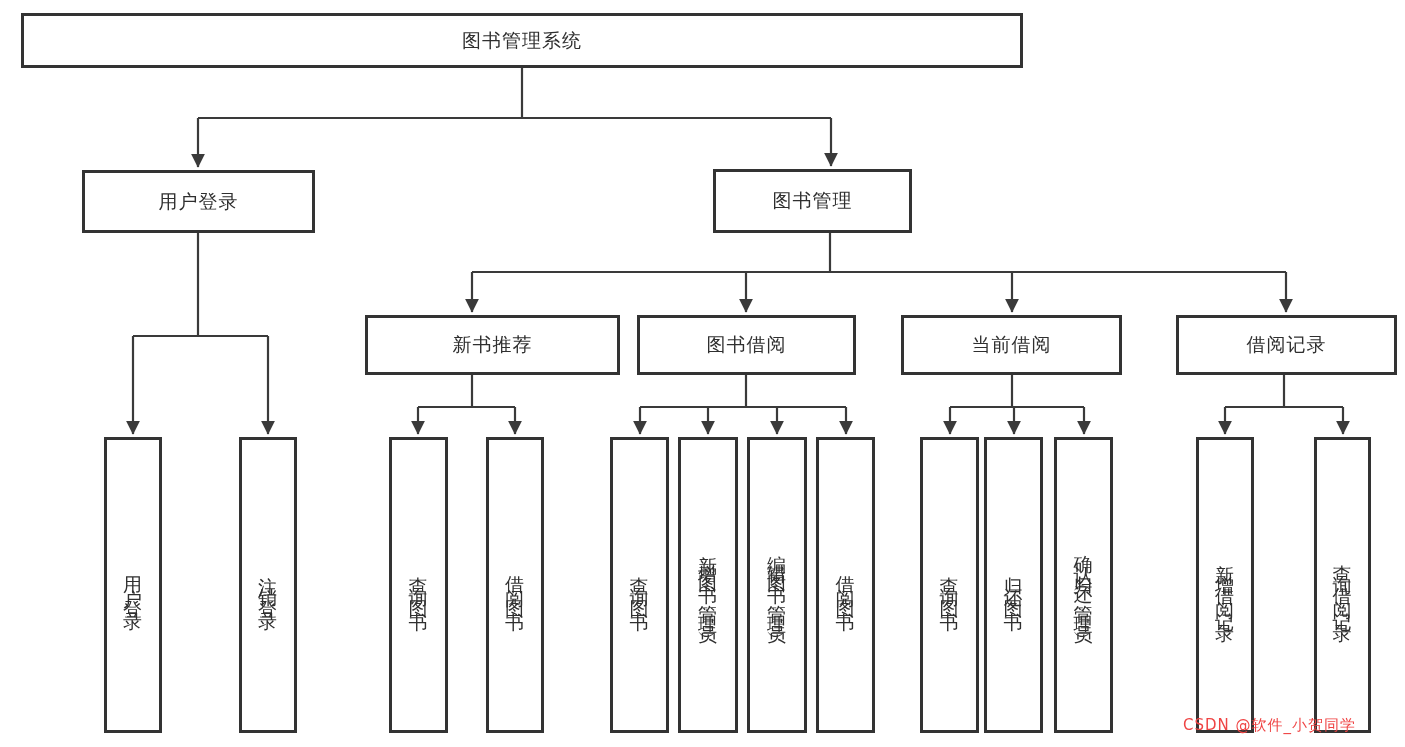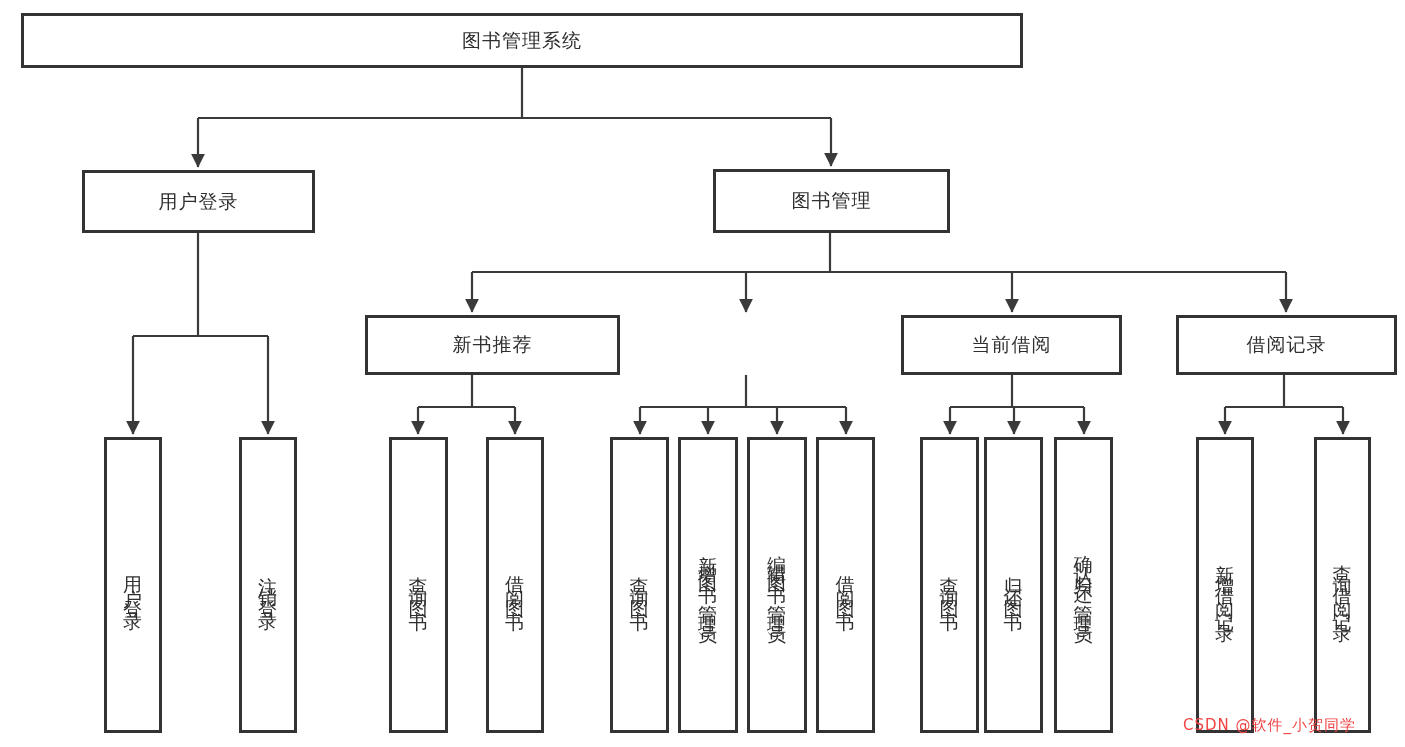--- a/index.html
+++ b/index.html
@@ -121,26 +121,29 @@
     </g>
   </svg>
 
   <div class="node" style="left:21px;top:13px;width:1002px;height:55px">
     <span>图书管理系统</span>
   </div>
 
   <div class="node" style="left:82px;top:170px;width:233px;height:63px">
     <span>用户登录</span>
   </div>
-  <div class="node" style="left:713px;top:169px;width:237px;height:64px">
+  <div class="node" style="left:713px;top:169px;width:199px;height:64px">
     <span>图书管理</span>
   </div>
 
   <div class="node" style="left:365px;top:315px;width:255px;height:60px">
     <span>新书推荐</span>
+  </div>
+  <div class="node" style="left:637px;top:315px;width:219px;height:60px">
+    <span>图书借阅</span>
   </div>
   <div class="node" style="left:1176px;top:315px;width:221px;height:60px">
     <span>借阅记录</span>
   </div>
   <div class="node" style="left:901px;top:315px;width:221px;height:60px">
     <span>当前借阅</span>
   </div>
 
   <div class="leaf" style="left:104px;width:58px">
     <span>用户登录</span>

